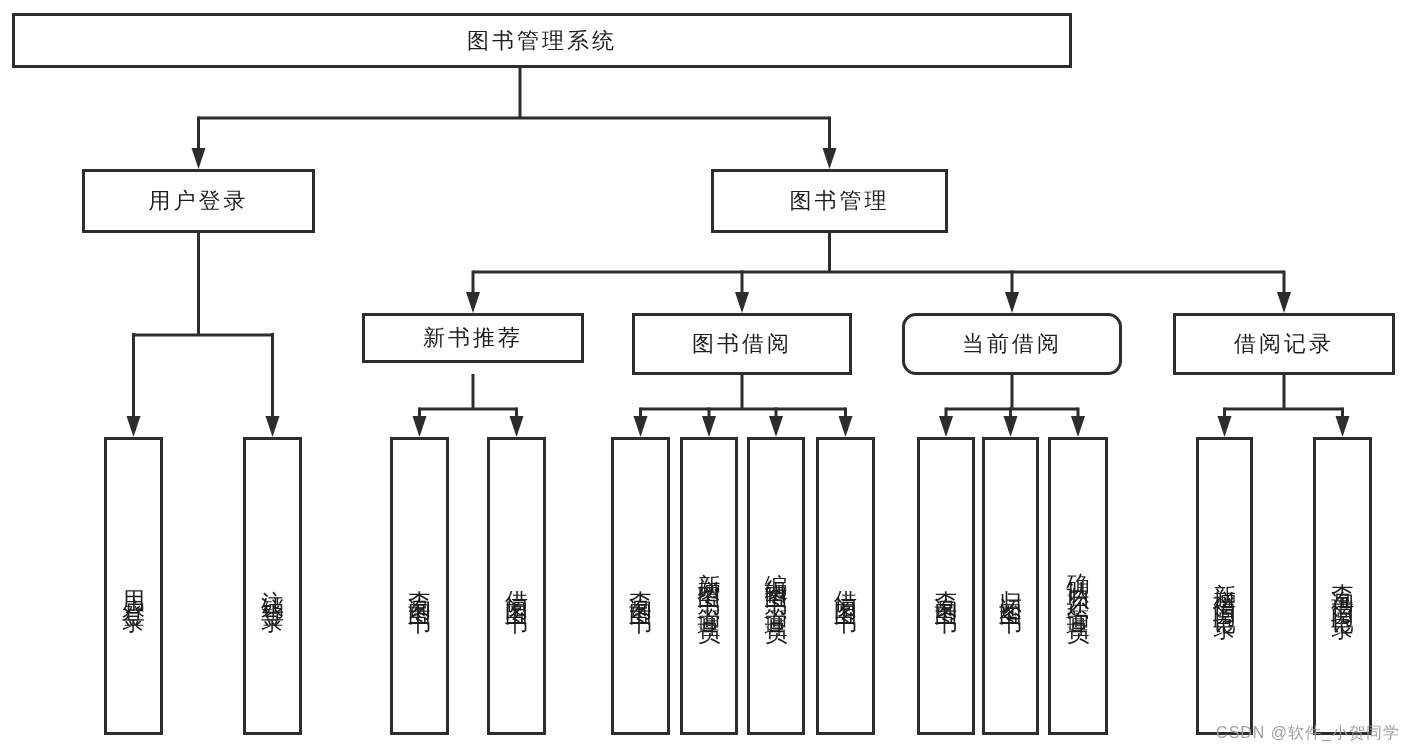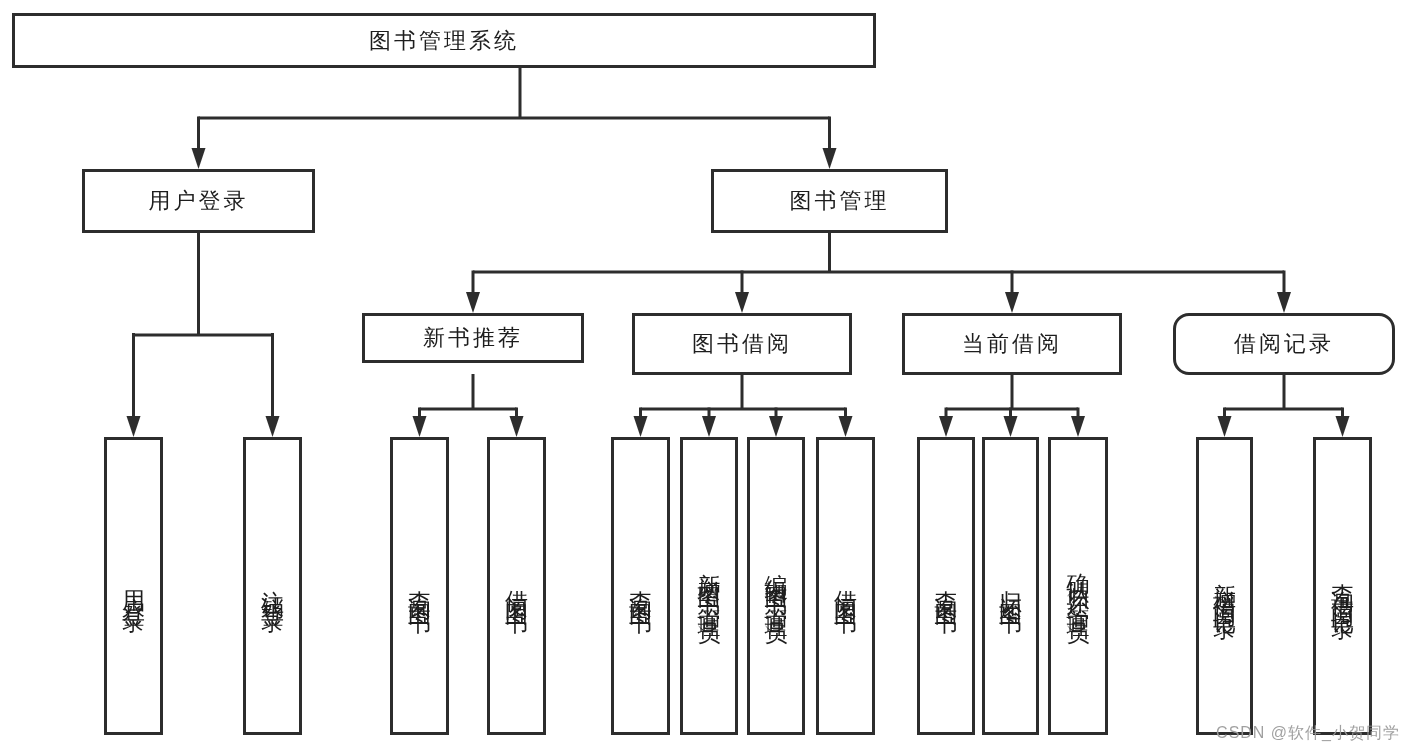--- a/index.html
+++ b/index.html
@@ -119,29 +119,29 @@
       <polygon points="769,416 783,416 776,437"></polygon>
       <polygon points="838.5,416 852.5,416 845.5,437"></polygon>
       <polygon points="939,416 953,416 946,437"></polygon>
       <polygon points="1003.5,416 1017.5,416 1010.5,437"></polygon>
       <polygon points="1071,416 1085,416 1078,437"></polygon>
       <polygon points="1217.5,416 1231.5,416 1224.5,437"></polygon>
       <polygon points="1335.5,416 1349.5,416 1342.5,437"></polygon>
     </g>
   </svg>
 
-  <div class="node" style="left:12px; top:13px; width:864px; height:55px;">图书管理系统</div>
+  <div class="node" style="left:12px; top:13px; width:1060px; height:55px;">图书管理系统</div>
 
   <div class="node" style="left:82px; top:169px; width:233px; height:64px;">用户登录</div>
   <div class="node" style="left:711px; top:169px; width:237px; height:64px;padding-left:20px;">图书管理</div>
 
   <div class="node" style="left:362px; top:313px; width:222px; height:50px;">新书推荐</div>
   <div class="node" style="left:632px; top:313px; width:220px; height:62px;">图书借阅</div>
-  <div class="node" style="left:902px; top:313px; width:220px; height:62px;">当前借阅</div>
-  <div class="node" style="left:1173px; top:313px; width:222px; height:62px;border-radius:16px;">借阅记录</div>
+  <div class="node" style="left:902px; top:313px; width:220px; height:62px;border-radius:14px;">当前借阅</div>
+  <div class="node" style="left:1173px; top:313px; width:222px; height:62px;">借阅记录</div>
 
   <div class="leaf" style="left:104px; width:59px;">
     <span class="vtext">用户登录</span>
   </div>
   <div class="leaf" style="left:243px; width:59px;">
     <span class="vtext">注销登录</span>
   </div>
 
   <div class="leaf" style="left:390px; width:59px;">
     <span class="vtext">查询图书</span>

